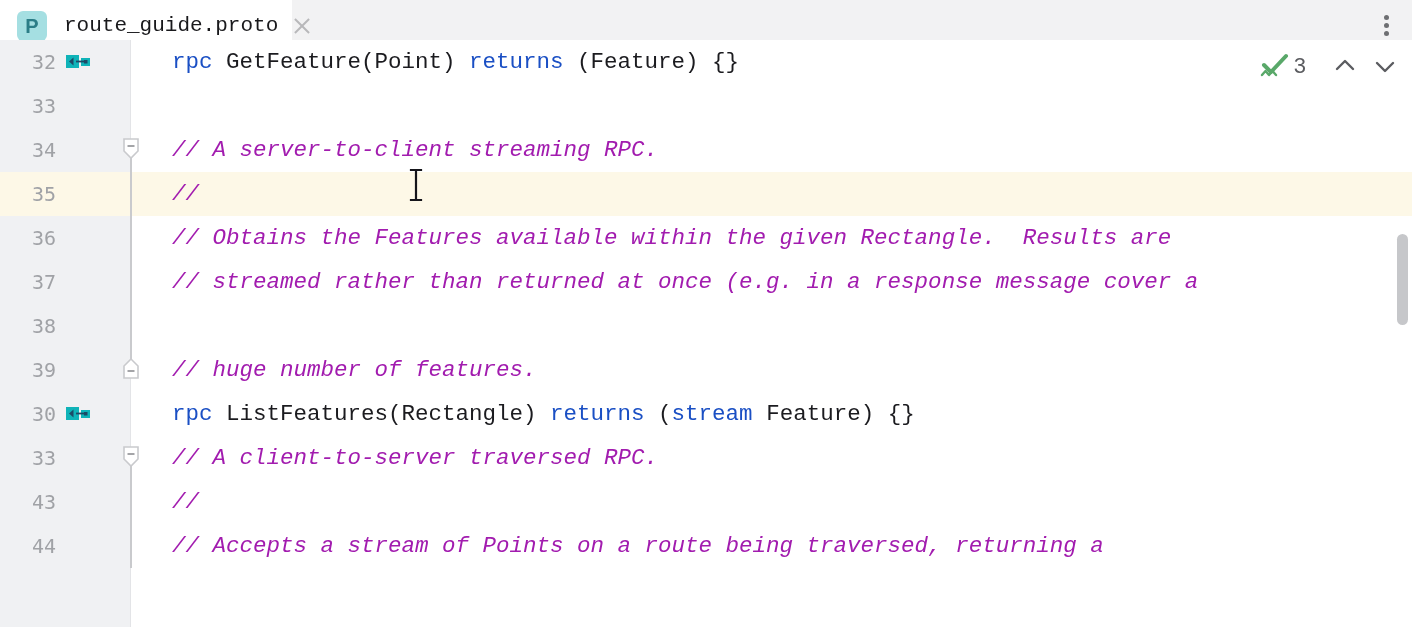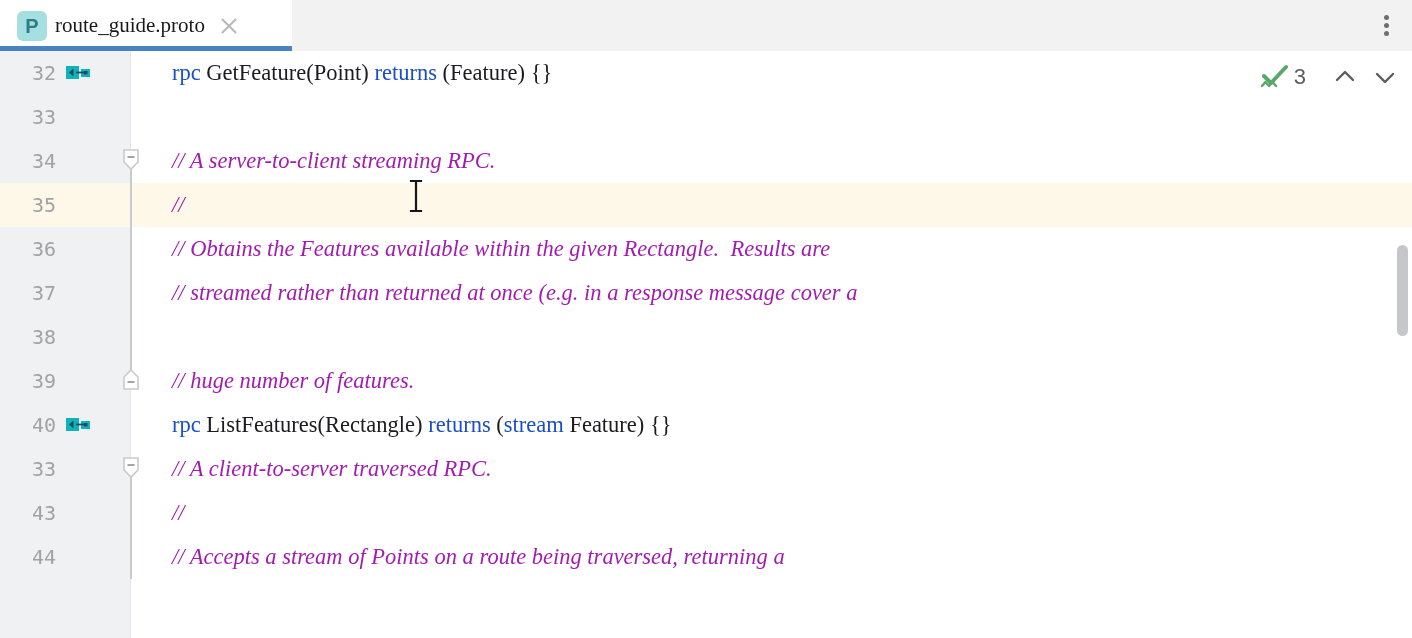--- a/index.html
+++ b/index.html
@@ -55,24 +55,24 @@
     background: #a5dfe2;
     color: #2b7d87;
     font-size: 20px;
     font-weight: bold;
     line-height: 30px;
     text-align: center;
     font-family: "Liberation Sans", sans-serif;
     flex: none;
   }
   .tab-title {
-    margin-left: 8px;
+    margin-left: 17px;
     font-size: 21px;
     color: #19191c;
-    font-family: Liberation Serif, serif;
+    font-family: Liberation Mono, monospace;
     white-space: nowrap;
   }
   .tab-close {
     margin-left: 12px;
     width: 24px;
     height: 24px;
     position: relative;
     flex: none;
     cursor: pointer;
   }
@@ -104,21 +104,21 @@
     background: #6e6f72;
   }
   .tabbar-more i:nth-child(1) { top: 5px; }
   .tabbar-more i:nth-child(2) { top: 13px; }
   .tabbar-more i:nth-child(3) { top: 21px; }
 
   
   .editor {
     position: absolute;
     left: 0;
-    top: 51px;
+    top: 40px;
     width: 1412px;
     height: 587px;
     background: #ffffff;
     overflow: hidden;
   }
   .gutter-bg {
     position: absolute;
     left: 0; top: 0;
     width: 131px;
     height: 587px;
@@ -189,21 +189,21 @@
     top: 10px;
   }
 
   .code {
     position: absolute;
     left: 172px;
     top: 0;
     height: 44px;
     line-height: 44px;
     white-space: pre;
-    font-family: Liberation Serif, serif;
+    font-family: Liberation Mono, monospace;
     font-size: 22.5px;
     color: #1b1b1f;
     letter-spacing: 0px;
   }
   .kw  { color: #1a4fc4; }
   .cm  { color: #a21caf; font-style: italic; }
 
   
   .ibeam {
     position: absolute;
@@ -339,21 +339,21 @@
         </div>
         <div class="line">
           <div class="lineno">39</div>
           <div class="fold-col"><div class="fold-line" style="top:0;height:14px"></div><span><svg class="fold-marker" viewBox="0 0 18 22" width="18" height="22">
                 <path d="M9 1 L16 8 V20 H2 V8 Z" fill="#ffffff" stroke="#c9cacd" stroke-width="1.6"></path>
                 <path d="M5.5 13 H12.5" stroke="#9a9b9f" stroke-width="1.8"></path>
               </svg></span></div>
           <div class="code"><span class="cm">// huge number of features.</span></div>
         </div>
         <div class="line">
-          <div class="lineno">40</div>
+          <div class="lineno">30</div>
           <div class="gutter-icon">
             <svg class="impl-icon" viewBox="0 0 24 18" width="24" height="18">
               <rect x="0" y="2" width="13" height="13" fill="#0fb3b8"></rect>
               <rect x="15" y="5" width="9" height="8" fill="#0fb3b8"></rect>
               <path d="M10 8.5 H19" stroke="#1d4a66" stroke-width="1.8"></path>
               <path d="M7.5 4.5 L3 8.5 L7.5 12.5 Z" fill="#1d4a66"></path>
               <rect x="18" y="7" width="3.5" height="3.5" fill="#1d4a66"></rect>
             </svg>
           </div>
           <div class="code"><span class="kw">rpc</span><span> ListFeatures(Rectangle) </span><span class="kw">returns</span><span> (</span><span class="kw">stream</span><span> Feature) {}</span></div>

